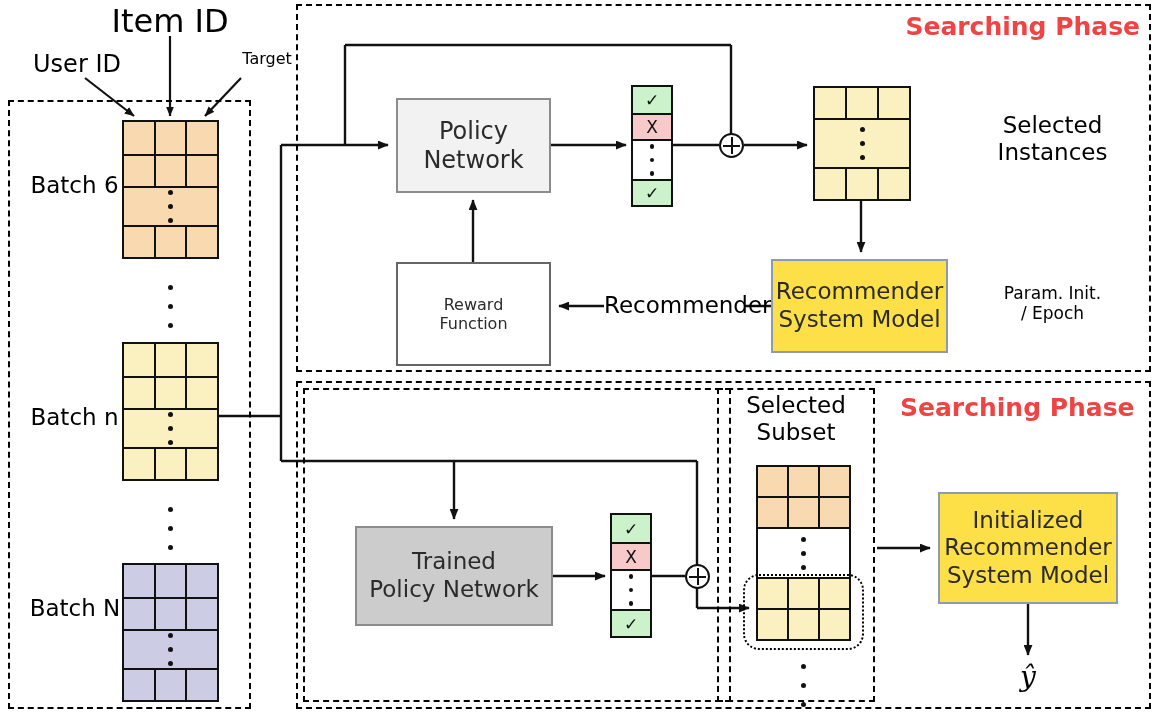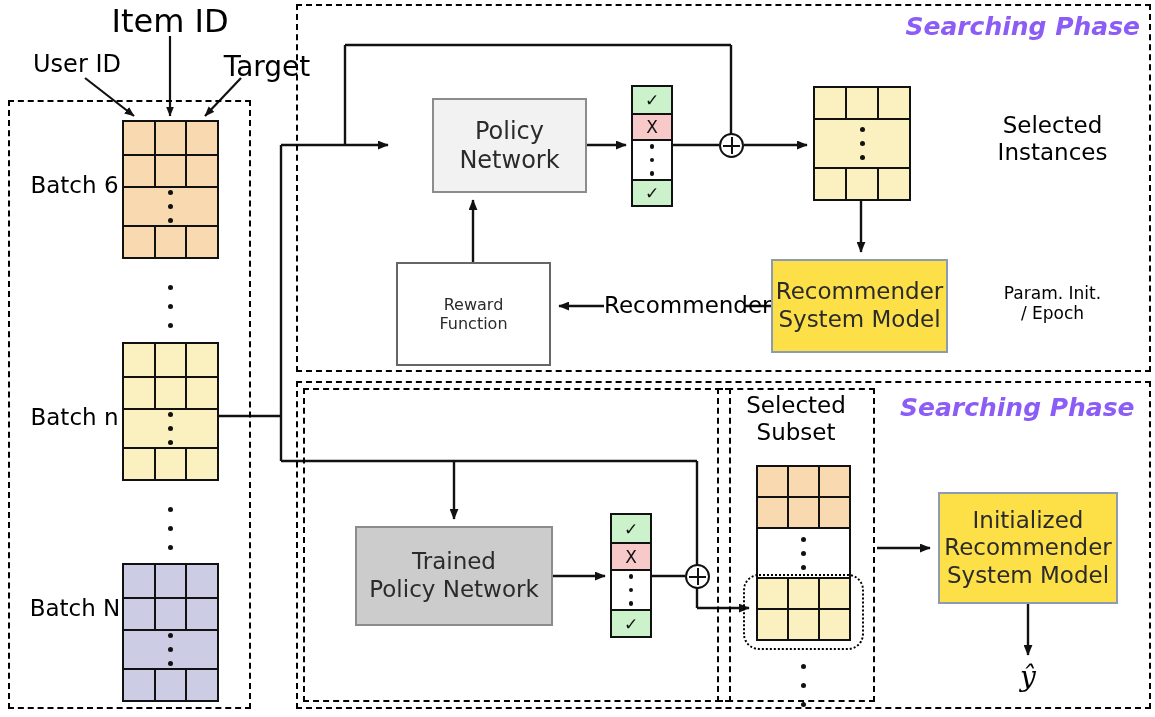--- a/index.html
+++ b/index.html
@@ -9,21 +9,21 @@
   .lbl{position:absolute;color:#000;line-height:1.18;text-align:center;white-space:pre-line;}
 
   
   .dashbox{position:absolute;border:2.5px dashed #000;box-sizing:border-box;background:transparent;}
   .dotbox{position:absolute;border:2.5px dotted #000;border-radius:16px;box-sizing:border-box;}
 
   
   .pbox{position:absolute;box-sizing:border-box;display:flex;align-items:center;justify-content:center;
         text-align:center;color:#2b2b2b;line-height:1.2;}
   .pbox-white{background:#ffffff;border:2px solid #666;}
-  .pbox-gray{background:#f2f2f2;border:2px solid #8c8c8c;margin-left:36px;}
+  .pbox-gray{background:#f2f2f2;border:2px solid #8c8c8c;}
   .pbox-darkgray{background:#cccccc;border:2px solid #8c8c8c;}
   .pbox-blue{background:#fde047;border:2px solid #8c9bb0;}
 
   
   .tbl{position:absolute;box-sizing:border-box;border:2.5px solid #111;display:flex;flex-direction:column;}
   .trow{display:flex;flex:0 0 auto;}
   .trow + .trow{border-top:2.5px solid #111;}
   .tcell{flex:1 1 0;box-sizing:border-box;}
   .tcell + .tcell{border-left:2.5px solid #111;}
   .trow.mid{flex:1 1 auto;align-items:center;justify-content:center;}
@@ -41,21 +41,21 @@
 
   
   .dotgrp{position:absolute;display:flex;flex-direction:column;align-items:center;}
   .dotgrp i{display:block;width:5px;height:5px;border-radius:50%;background:#111;margin:7px 0;}
 
   .xor{position:absolute;border:2.2px solid #111;border-radius:50%;background:#fff;box-sizing:border-box;}
   .xor:before,.xor:after{content:"";position:absolute;background:#111;}
   .xor:before{left:50%;top:2px;bottom:2px;width:2px;margin-left:-1px;}
   .xor:after{top:50%;left:2px;right:2px;height:2px;margin-top:-1px;}
 
-  .phase-title{font-weight:bold;font-style:italic;color:#8b5cf6;}
+  .phase-title{font-weight:bold;color:#ef4444;}
   .yhat{font-family:"DejaVu Serif","Liberation Serif",serif;font-style:italic;}
 </style>
 </head>
 <body>
 
 <div id="stage">
 
   <svg id="wires" viewBox="0 0 1155 717">
     <defs>
       <marker id="ah" markerWidth="11" markerHeight="9" refX="10.2" refY="4.5" orient="auto" markerUnits="userSpaceOnUse">
@@ -103,21 +103,21 @@
 
     <path d="M651,576 L685,576" stroke="#111" stroke-width="2.4" fill="none"></path>
 
     <path d="M877,548 L930,548" stroke="#111" stroke-width="2.4" fill="none" marker-end="url(#ah)"></path>
 
     <path d="M1028,604 L1028,655" stroke="#111" stroke-width="2.4" fill="none" marker-end="url(#ah)"></path>
   </svg>
 
   <div class="lbl" style="left:12px;top:50px;width:130px;font-size:24px;">User ID</div>
   <div class="lbl" style="left:105px;top:3px;width:130px;font-size:32px;">Item ID</div>
-  <div class="lbl" style="left:212px;top:50px;width:110px;font-size:28px;">Target</div>
+  <div class="lbl" style="left:212px;top:50px;width:110px;font-size:16px;">Target</div>
 
   <div class="dashbox" style="left:8px;top:100px;width:243px;height:609px;"></div>
 
   <div class="lbl" style="left:22px;top:172px;width:105px;font-size:23px;">Batch 6</div>
   <div class="tbl" style="left:122px;top:120px;width:97px;height:139px;background:#f8d9b0;">
     <div class="trow" style="height:32px;">
         <div class="tcell"></div>
         <div class="tcell"></div>
         <div class="tcell"></div>
       </div>

